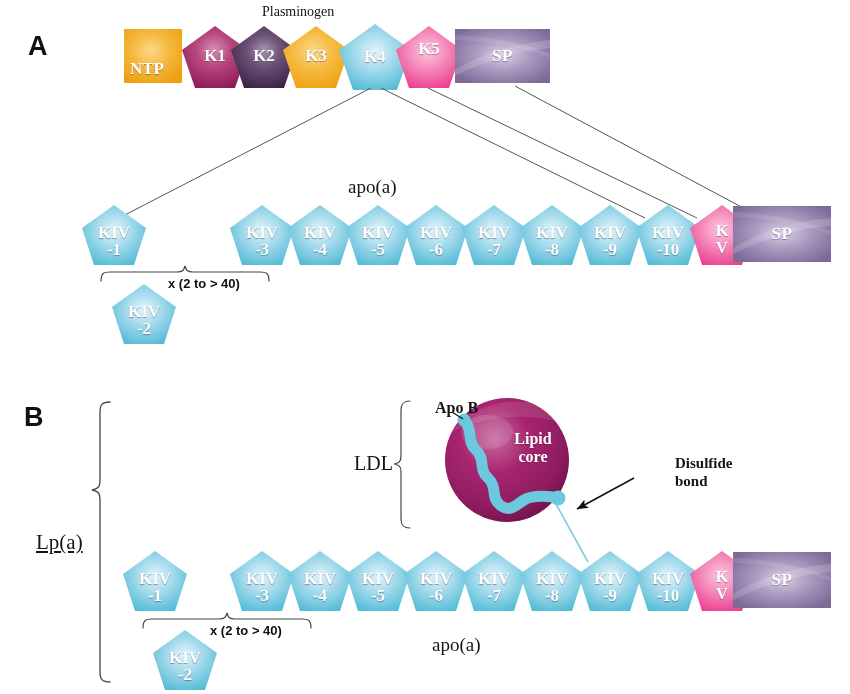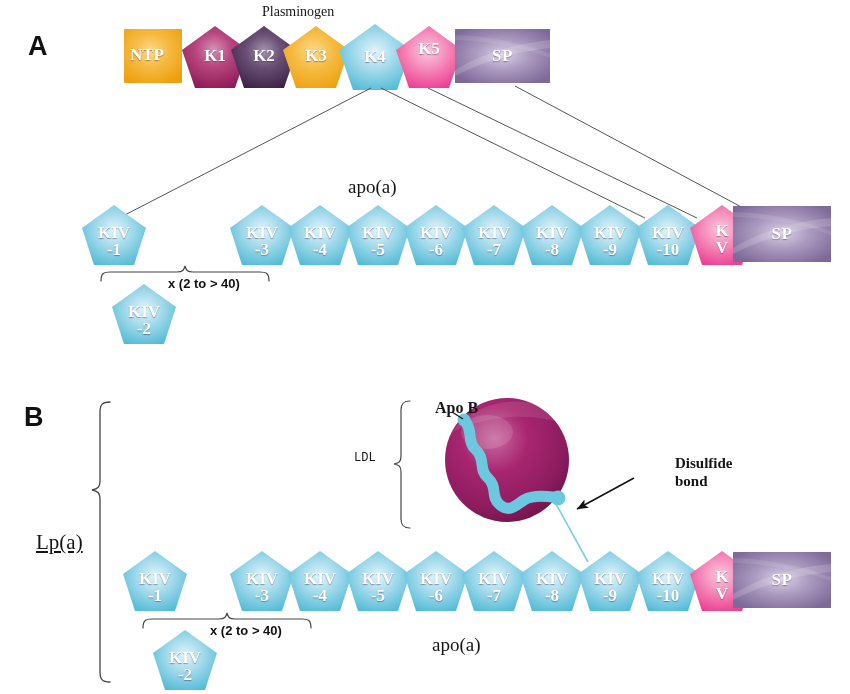--- a/index.html
+++ b/index.html
@@ -8,21 +8,21 @@
        font-family:"Liberation Serif",serif;color:#1a1a1a;}
   #stage{position:absolute;left:0;top:0;width:850px;height:694px;}
   svg#scene{position:absolute;left:0;top:0;width:850px;height:694px;}
   .panel-letter{position:absolute;font-family:"Liberation Sans",sans-serif;
       font-weight:bold;font-size:27px;color:#111;line-height:1;}
   .ttl{position:absolute;font-family:"Liberation Serif",serif;color:#151515;
       white-space:nowrap;line-height:1.15;}
   .t-plasminogen{font-size:14px;}
   .t-apoa{font-size:19px;}
   .t-lpa{font-size:21px;}
-  .t-ldl{font-size:12px;font-family:Liberation Mono, monospace;}
+  .t-ldl{font-size:20px;}
   .t-apob{font-size:16px;font-weight:bold;margin-left:11px;}
   .t-disulfide{font-size:15px;font-weight:bold;line-height:1.18;}
   .t-x{font-family:"Liberation Sans",sans-serif;font-size:13px;font-weight:bold;color:#111;}
   .shape-label{position:absolute;text-align:center;color:#ffffff;
       font-family:"Liberation Serif",serif;font-weight:bold;
       text-shadow:0 1px 1px rgba(60,40,70,.45);pointer-events:none;
       line-height:1.02;white-space:nowrap;}
   .lbl-big{font-size:17px;}
   .lbl-kiv{font-size:17px;}
   .lbl-sp{font-size:17px;letter-spacing:.5px;}
@@ -194,21 +194,21 @@
       <path d="M143,628 C143,620 146,619 152,619 L219,619 C225,619 226,617 227,613
                C228,617 229,619 235,619 L302,619 C308,619 311,620 311,628"></path>
     </g>
   </svg>
 
   <div class="panel-letter" style="left:28px;top:33px;">A</div>
   <div class="panel-letter" style="left:24px;top:404px;">B</div>
 
   <div class="ttl t-plasminogen" style="left:262px;top:4px;">Plasminogen</div>
 
-  <div class="shape-label lbl-big" style="left:124px;top:46px;width:46px;">NTP</div>
+  <div class="shape-label lbl-big" style="left:124px;top:60px;width:46px;">NTP</div>
   <div class="shape-label lbl-big" style="left:186px;top:47px;width:58px;">K1</div>
   <div class="shape-label lbl-big" style="left:235px;top:47px;width:58px;">K2</div>
   <div class="shape-label lbl-big" style="left:287px;top:47px;width:58px;">K3</div>
   <div class="shape-label lbl-big" style="left:346px;top:48px;width:58px;">K4</div>
   <div class="shape-label lbl-big" style="left:400px;top:40px;width:58px;">K5</div>
   <div class="shape-label lbl-sp" style="left:455px;top:47px;width:95px;">SP</div>
 
   <div class="ttl t-apoa" style="left:348px;top:176px;">apo(a)</div>
 
   <div class="shape-label lbl-kiv" style="left:84px;top:224px;width:60px;">
@@ -255,20 +255,24 @@
   <div class="shape-label lbl-kiv" style="left:114px;top:303px;width:60px;">
     <span>KIV</span><br>
     <span>-2</span>
   </div>
 
   <div class="ttl t-x" style="left:168px;top:277px;">x (2 to &gt; 40)</div>
 
   <div class="ttl t-lpa" style="left:36px;top:530px;text-decoration:underline;">Lp(a)</div>
   <div class="ttl t-ldl" style="left:354px;top:452px;">LDL</div>
   <div class="ttl t-apob" style="left:424px;top:399px;">Apo B</div>
+  <div class="shape-label lbl-core" style="left:493px;top:430px;width:80px;">
+    <span>Lipid</span><br>
+    <span>core</span>
+  </div>
   <div class="ttl t-disulfide" style="left:638px;top:455px;margin-left:37px;">
     <span>Disulfide</span><br>
     <span>bond</span>
   </div>
 
   <div class="shape-label lbl-kiv" style="left:125px;top:570px;width:60px;">
     <span>KIV</span><br>
     <span>-1</span>
   </div>
   <div class="shape-label lbl-kiv" style="left:232px;top:570px;width:60px;">

